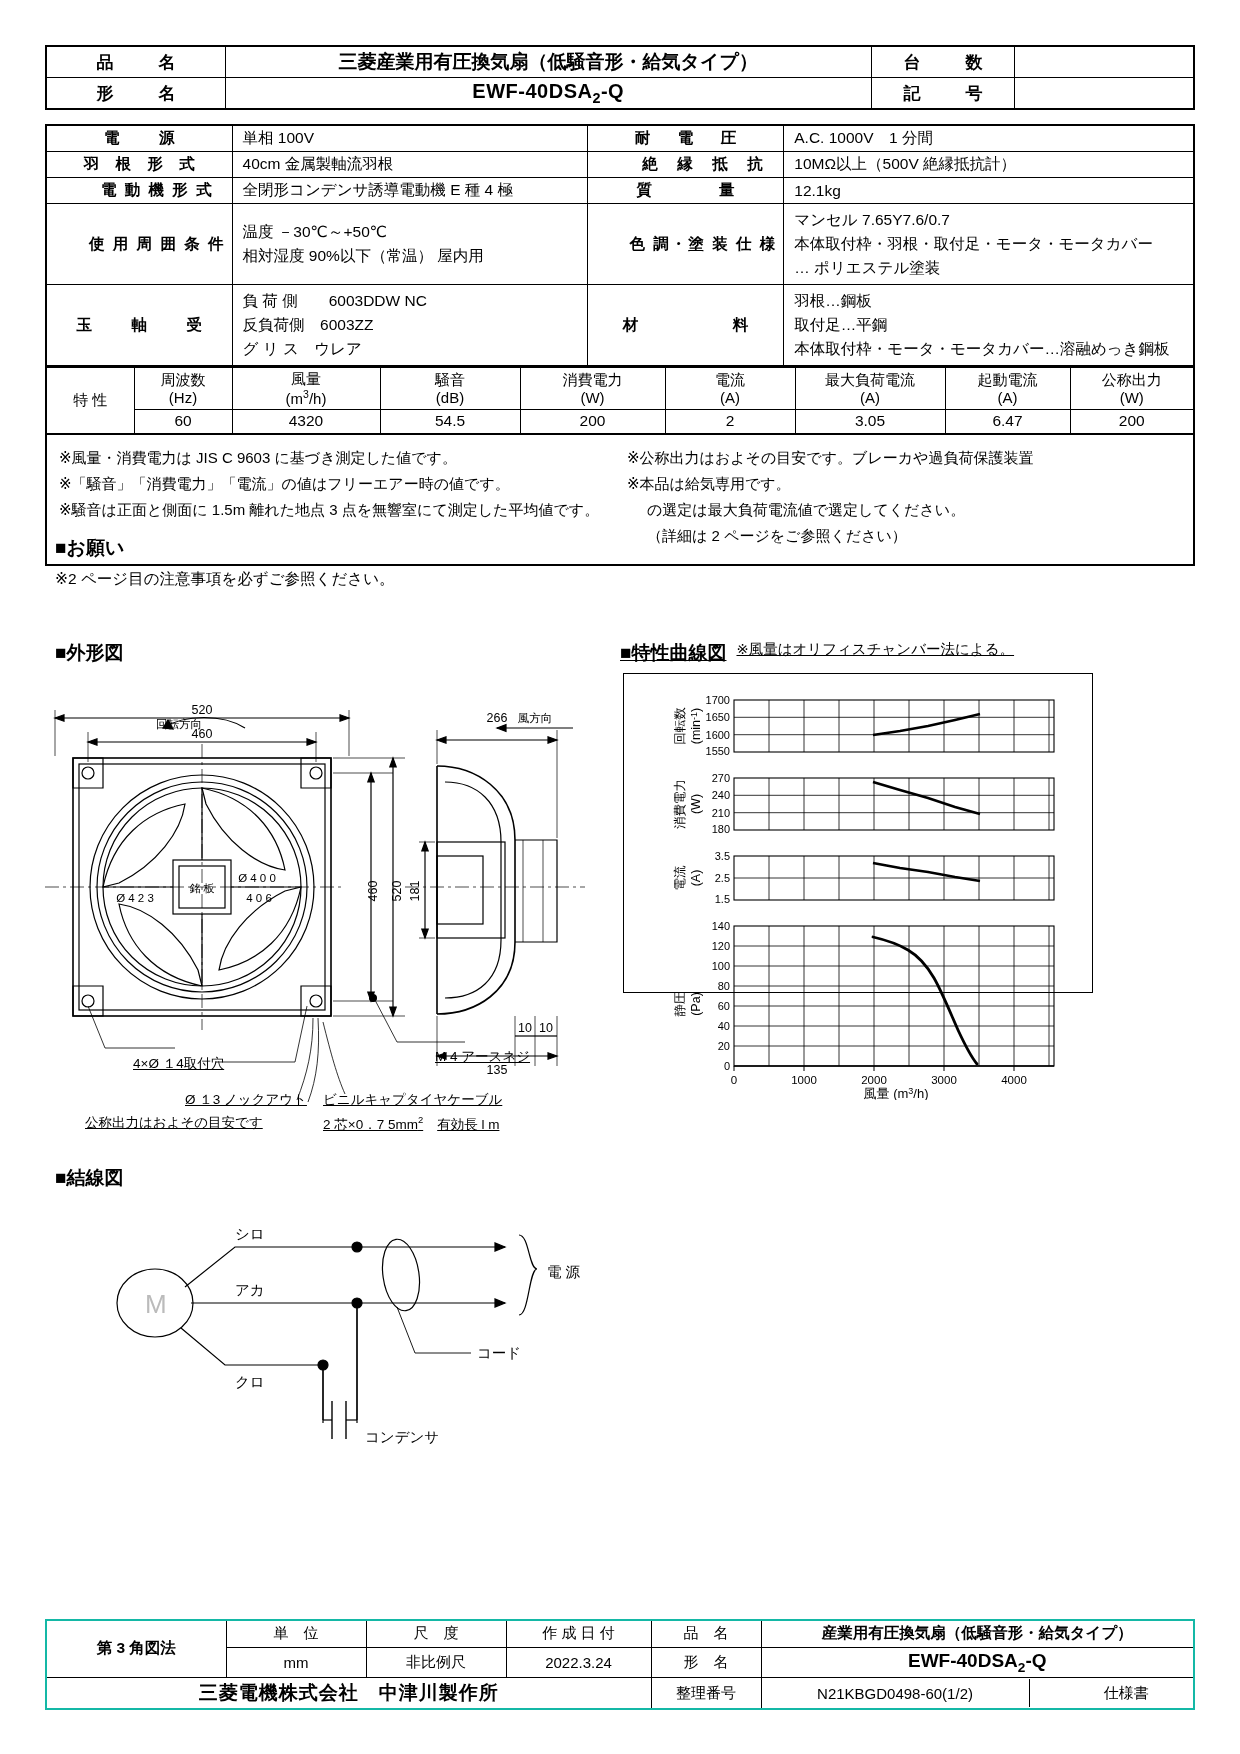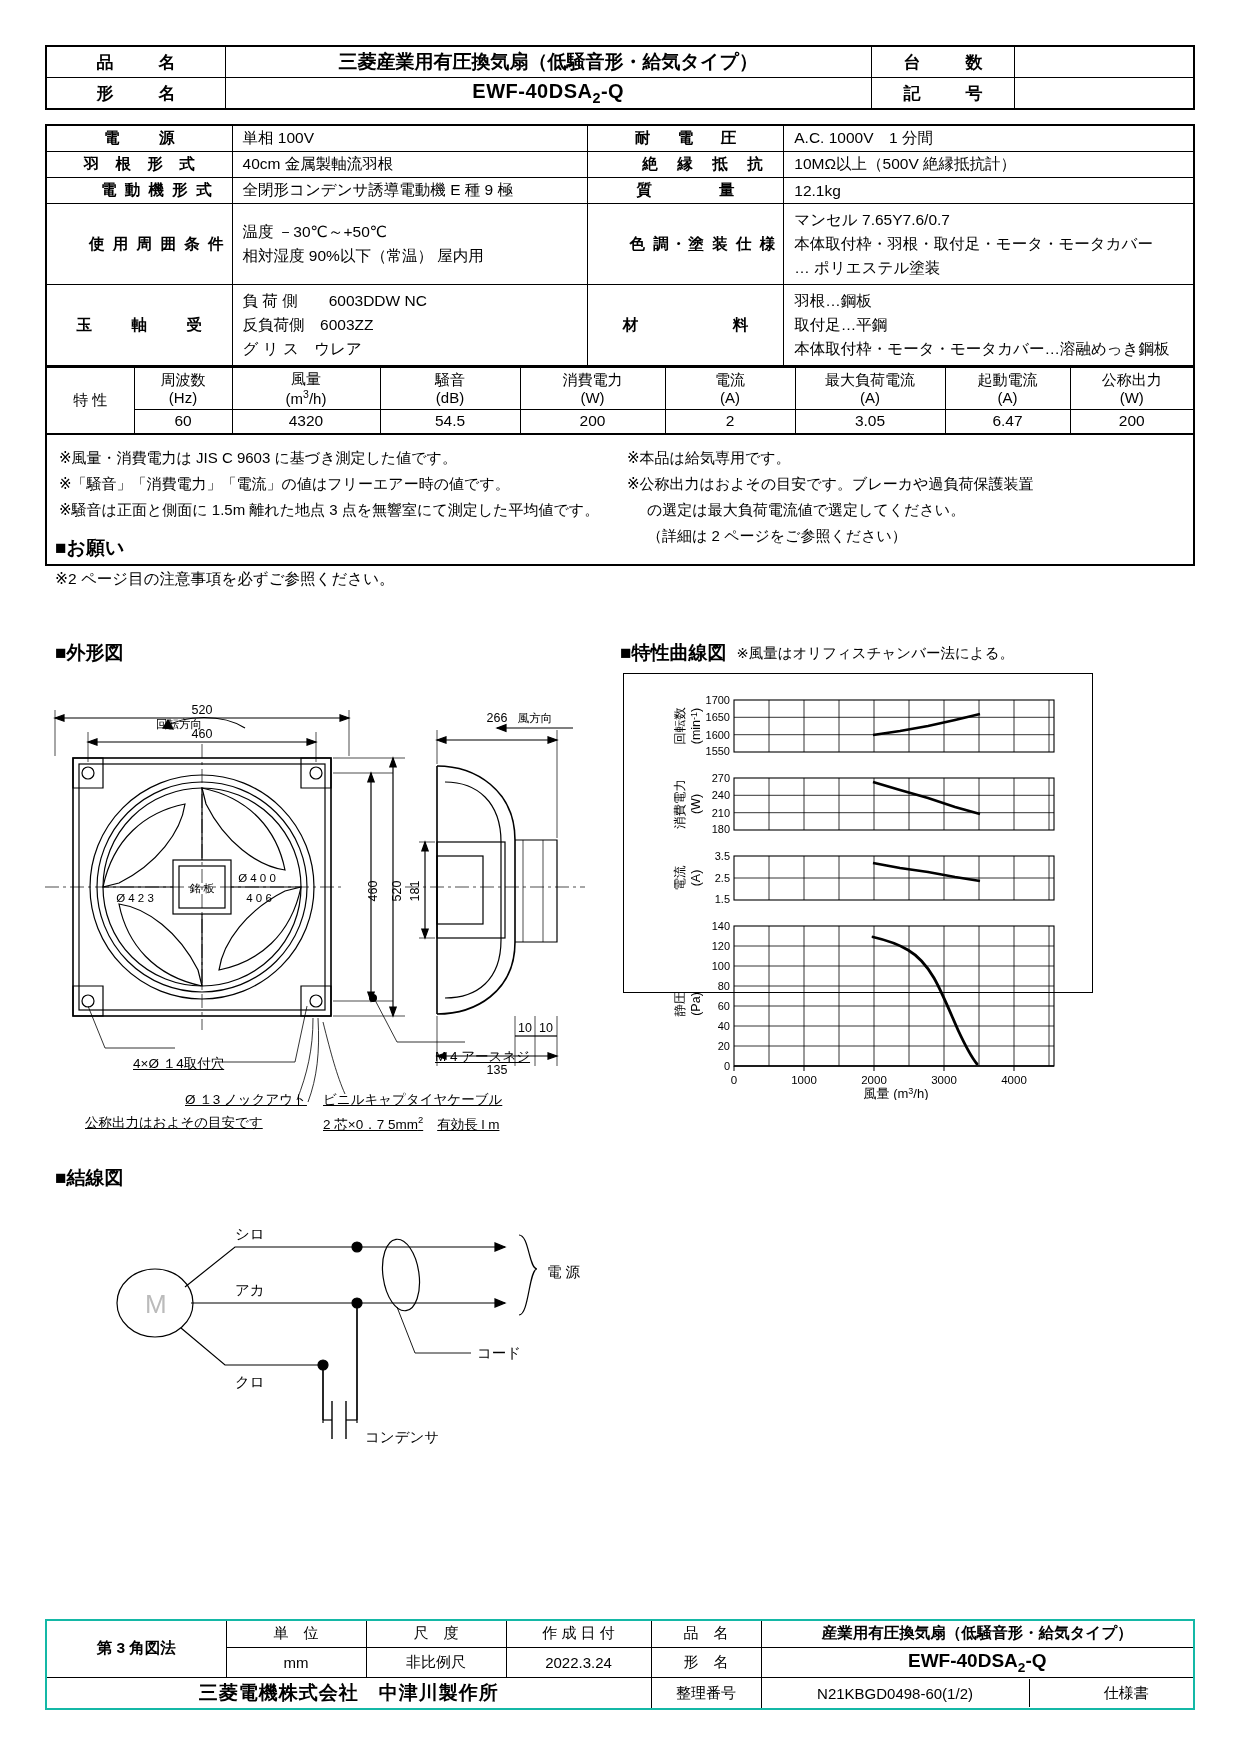--- a/index.html
+++ b/index.html
@@ -98,21 +98,21 @@
       <td class="v">A.C. 1000V　1 分間</td>
     </tr>
     <tr>
       <td class="k k-w">羽 根 形 式</td>
       <td class="v">40cm  金属製軸流羽根</td>
       <td class="k k-n">絶　縁　抵　抗</td>
       <td class="v">10MΩ以上（500V 絶縁抵抗計）</td>
     </tr>
     <tr>
       <td class="k k-n">電 動 機 形 式</td>
-      <td class="v">全閉形コンデンサ誘導電動機  E 種 9 極</td>
+      <td class="v">全閉形コンデンサ誘導電動機  E 種 4 極</td>
       <td class="k k-el">質　　量</td>
       <td class="v">12.1kg</td>
     </tr>
     <tr>
       <td class="k k-n">使 用 周 囲 条 件</td>
       <td class="v multi">
         <div>温度  －30℃～+50℃</div>
         <div>相対湿度  90%以下（常温） 屋内用</div>
       </td>
       <td class="k k-n" rowspan="1">色 調・塗 装 仕 様</td>
@@ -189,22 +189,22 @@
   </tbody>
     </table>
 
   <div class="notes">
     <div class="col">
       <div>※風量・消費電力は JIS C 9603 に基づき測定した値です。</div>
       <div>※「騒音」「消費電力」「電流」の値はフリーエアー時の値です。</div>
       <div>※騒音は正面と側面に 1.5m 離れた地点 3 点を無響室にて測定した平均値です。</div>
     </div>
     <div class="col right">
+      <div>※公称出力はおよその目安です。ブレーカや過負荷保護装置</div>
       <div>※本品は給気専用です。</div>
-      <div>※公称出力はおよその目安です。ブレーカや過負荷保護装置</div>
       <div class="ind">の選定は最大負荷電流値で選定してください。</div>
       <div class="ind">（詳細は 2 ページをご参照ください）</div>
     </div>
   </div>
 
   <div class="abs" style="left:10px; top:490px;">
     <div class="sec-h">■お願い</div>
     <div style="font-size:15.5px; margin-top:8px;">※2 ページ目の注意事項を必ずご参照ください。</div>
   </div>
 
@@ -337,21 +337,21 @@
   </div>
 
   <div class="abs sm" style="left:88px; top:1010px;">4×Ø １4取付穴</div>
   <div class="abs sm" style="left:390px; top:1003px;">M 4 アースネジ</div>
   <div class="abs sm" style="left:140px; top:1046px;">Ø １3 ノックアウト</div>
   <div class="abs sm" style="left:40px; top:1069px;">公称出力はおよその目安です</div>
   <div class="abs sm" style="left:278px; top:1046px;">ビニルキャプタイヤケーブル</div>
   <div class="abs sm" style="left:278px; top:1069px;"><span>2 芯×0．7 5mm</span><span class="sup">2</span><span style="margin-left:14px">有効長 l m</span></div>
 
   <div class="abs" style="left:575px; top:595px; width:575px;">
-    <div style="display:flex; align-items:center;">
+    <div style="display:flex; align-items:flex-start;text-decoration:underline;">
       <span class="sec-h">■特性曲線図</span>
       <span class="sec-note">※風量はオリフィスチャンバー法による。</span>
     </div>
   </div>
 
   <div class="abs" style="left:578px; top:628px; width:470px; height:320px; border:1.6px solid #000;">
     <svg width="466" height="426" viewBox="0 0 466 426">
       <defs>
         <g id="nothing"></g>
       </defs>

